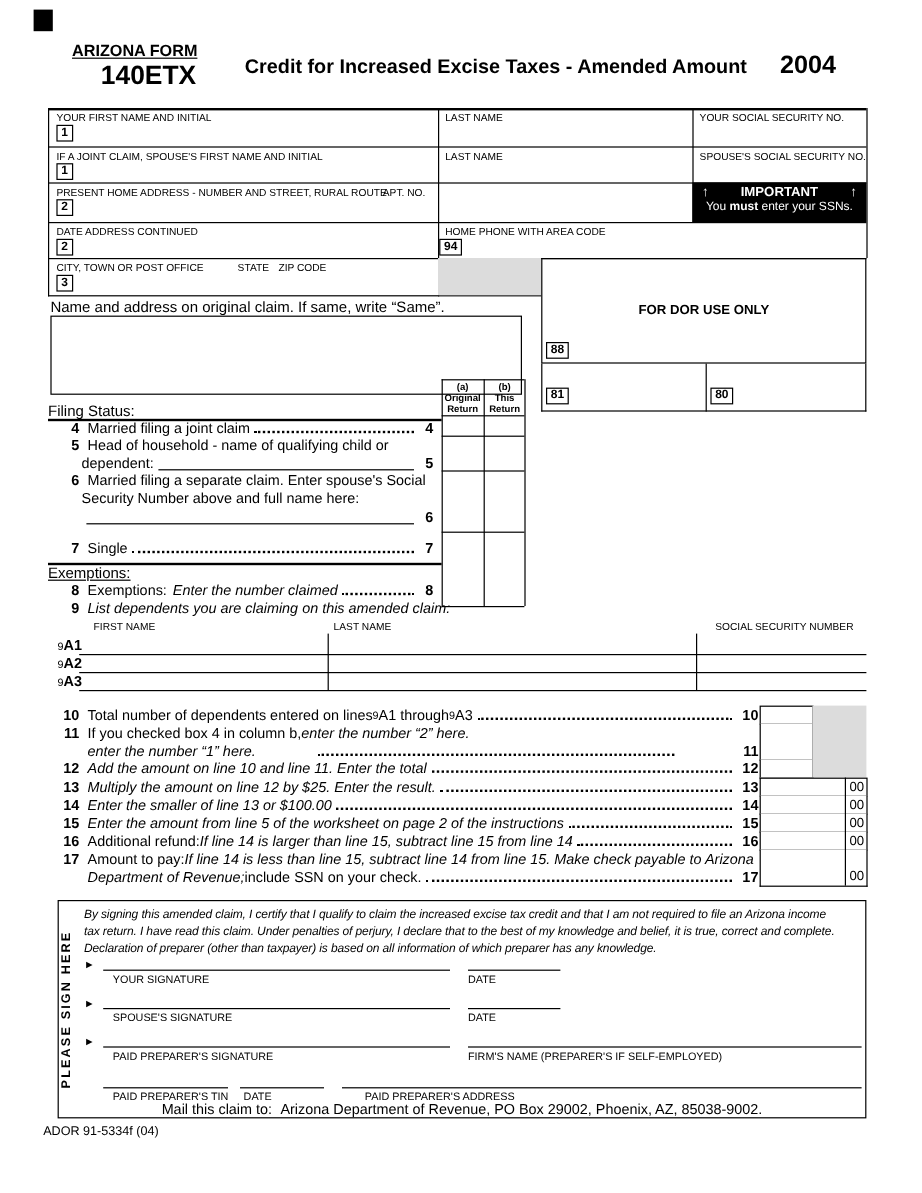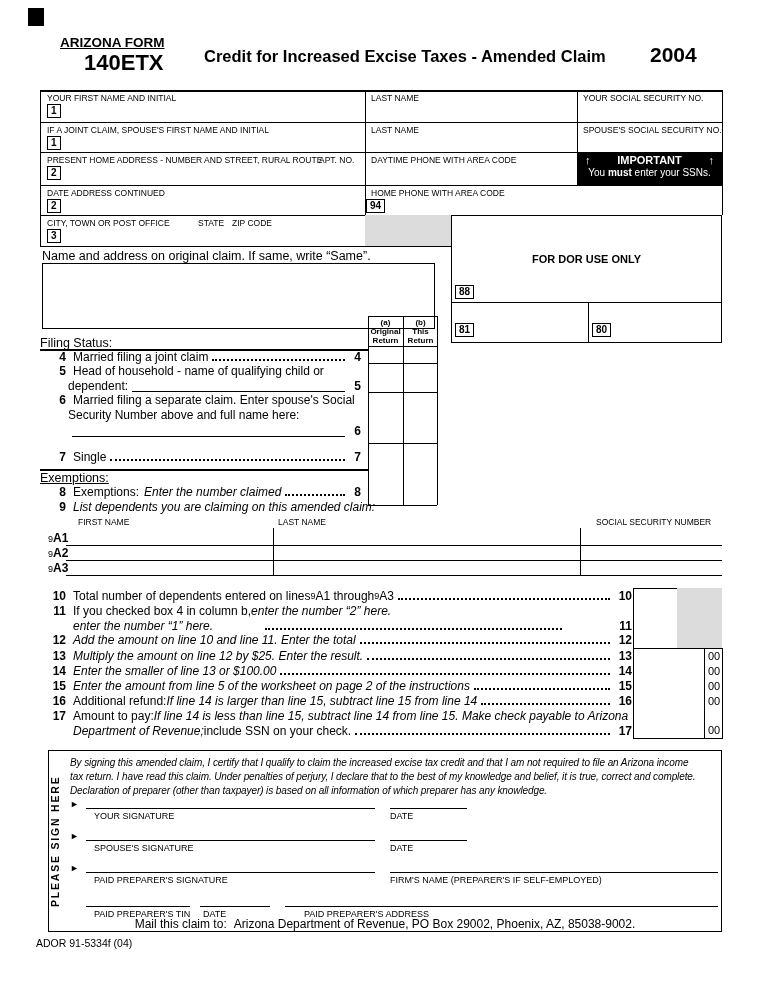--- a/index.html
+++ b/index.html
@@ -38,21 +38,21 @@
 </style>
 </head>
 <body>
 
 <div class="page">
 
   <div class="abs" style="left:28px;top:8px;width:16px;height:18px;background:#000;"></div>
 
   <div class="abs" style="left:60px;top:35px;font-size:13.5px;font-weight:bold;text-decoration:underline;">ARIZONA FORM</div>
   <div class="abs" style="left:84px;top:50px;font-size:22px;font-weight:bold;">140ETX</div>
-  <div class="abs" style="left:204px;top:47px;font-size:16.5px;font-weight:bold;">Credit for Increased Excise Taxes - Amended Claim</div>
+  <div class="abs" style="left:204px;top:47px;font-size:16.5px;font-weight:bold;">Credit for Increased Excise Taxes - Amended Amount</div>
   <div class="abs" style="left:650px;top:43px;font-size:21px;font-weight:bold;">2004</div>
 
   <div class="hline" style="left:40px;top:90px;width:682px;height:2px;"></div>
   <div class="hline" style="left:40px;top:122px;width:682px;"></div>
   <div class="hline" style="left:40px;top:152px;width:682px;"></div>
   <div class="hline" style="left:40px;top:185px;width:682px;"></div>
   <div class="hline" style="left:40px;top:215px;width:682px;"></div>
   <div class="hline" style="left:40px;top:246px;width:411px;"></div>
   <div class="vline" style="left:40px;top:90px;height:157px;"></div>
   <div class="vline" style="left:365px;top:90px;height:157px;"></div>
@@ -78,23 +78,20 @@
     <span class="flbl" style="left:5px;top:2px;">LAST NAME</span>
   </div>
   <div class="cell" style="left:578px;top:123px;width:143px;height:28px;">
     <span class="flbl" style="left:5px;top:2px;">SPOUSE'S SOCIAL SECURITY NO.</span>
   </div>
 
   <div class="cell" style="left:41px;top:153px;width:323px;height:31px;">
     <span class="flbl" style="left:6px;top:2px;">PRESENT HOME ADDRESS - NUMBER AND STREET, RURAL ROUTE</span>
     <span class="flbl" style="left:278px;top:2px;">APT. NO.</span>
     <span class="numbox" style="left:6px;top:13px;">2</span>
-  </div>
-  <div class="cell" style="left:366px;top:153px;width:210px;height:31px;">
-    <span class="flbl" style="left:5px;top:2px;">DAYTIME PHONE WITH AREA CODE</span>
   </div>
   <div class="imp-box">
     <div class="imp-l1">
       <span>↑</span>
       <span>IMPORTANT</span>
       <span>↑</span>
     </div>
     <div class="imp-l2"><span>You </span><b>must</b><span> enter your SSNs.</span></div>
   </div>
 

